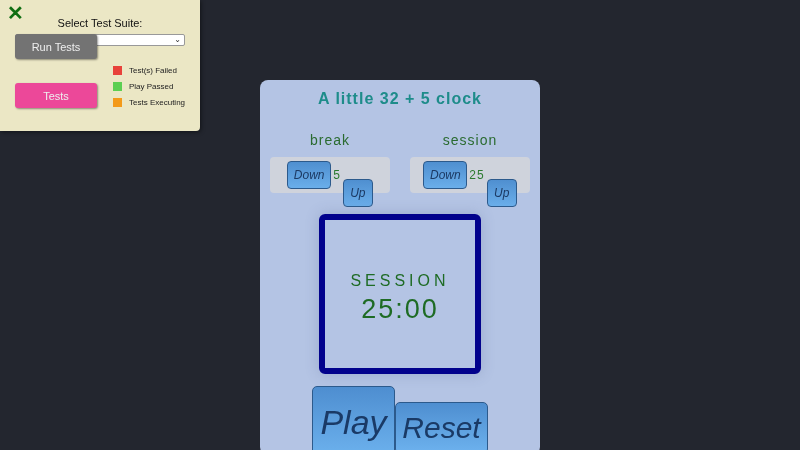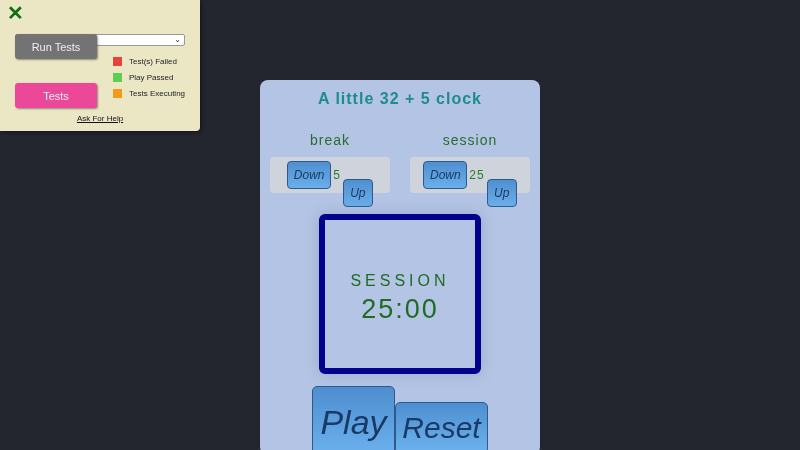--- a/index.html
+++ b/index.html
@@ -46,21 +46,21 @@
       color: #eee; font-size: 11px;
       display: flex; align-items: center; justify-content: center;
       box-shadow: 1px 1px 2px rgba(0,0,0,0.4);
       cursor: pointer;
     }
     #fcc-run { top: 34px; background: #737373; }
     #fcc-tests { top: 83px; background: #ec4899; }
     .legend-item {
       position: absolute; left: 113px;
       display: flex; align-items: center;
-      font-size: 8px; color: #222;
+      font-size: 8px; color: #222; margin-top: 9px;
     }
     .legend-swatch { width: 9px; height: 9px; margin-right: 7px; }
     #fcc-help {
       position: absolute; left: 0; width: 200px; top: 114px;
       text-align: center; font-size: 8px; color: #111;
       text-decoration: underline; cursor: pointer;
     }
     
     #clock-card {
       position: absolute; left: 260px; top: 80px;
@@ -132,39 +132,39 @@
       cursor: pointer; box-sizing: border-box;
     }
     #play-btn { left: 52px; top: 306px; width: 83px; height: 73px; font-size: 34px; }
     #reset-btn { left: 135px; top: 322px; width: 93px; height: 52px; font-size: 30px; }
   </style>
 </head>
 <body>
 
 <div id="fcc-panel">
   <div id="fcc-close">✕</div>
+  <div id="fcc-title">Select Test Suite:</div>
   <div id="fcc-select">
     <span>- - -</span>
     <span class="chev">⌄</span>
   </div>
   <div id="fcc-run" class="fcc-btn">Run Tests</div>
   <div id="fcc-tests" class="fcc-btn">Tests</div>
   <div class="legend-item" style="top:57px">
     <span class="legend-swatch" style="background:#e8423a"></span>
     <span>Test(s) Failed</span>
   </div>
   <div class="legend-item" style="top:73px">
     <span class="legend-swatch" style="background:#5ccf52"></span>
     <span>Play Passed</span>
   </div>
   <div class="legend-item" style="top:89px">
     <span class="legend-swatch" style="background:#f39a1a"></span>
     <span>Tests Executing</span>
   </div>
-  <div id="fcc-help">Ask For Help</div>
 </div>
 
 <div id="clock-card">
   <div id="clock-title">A little 32 + 5 clock</div>
 
   <div id="break-label" class="len-label">break</div>
   <div id="session-label" class="len-label">session</div>
 
   <div id="break-box" class="ctrl-box">
     <div class="ctrl-btn down-btn">Down</div>

